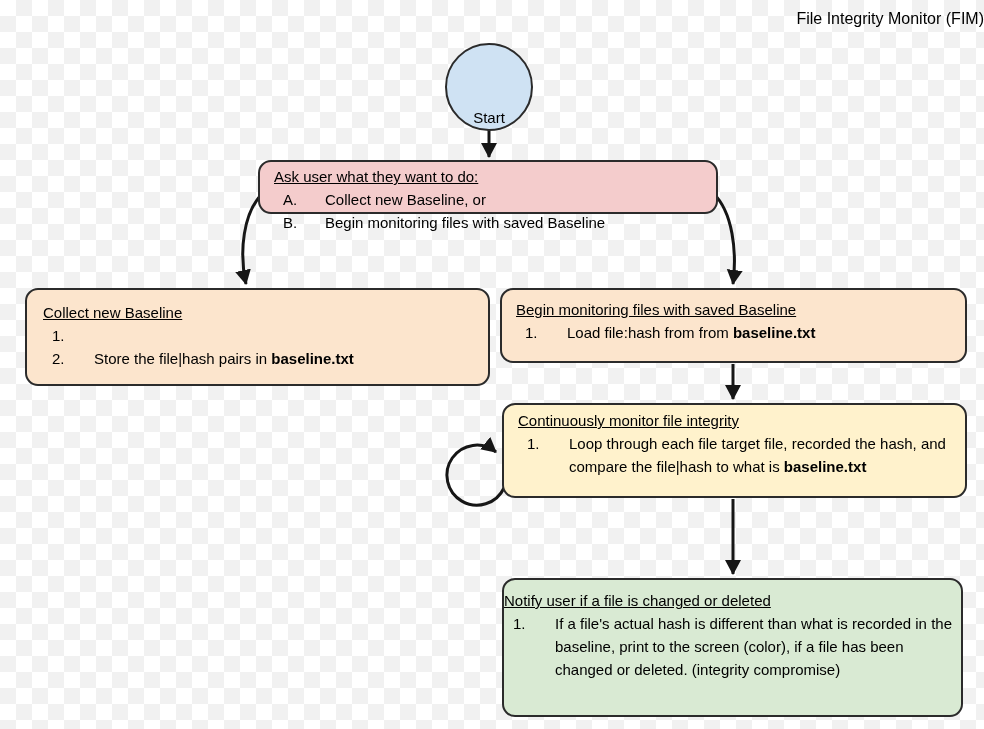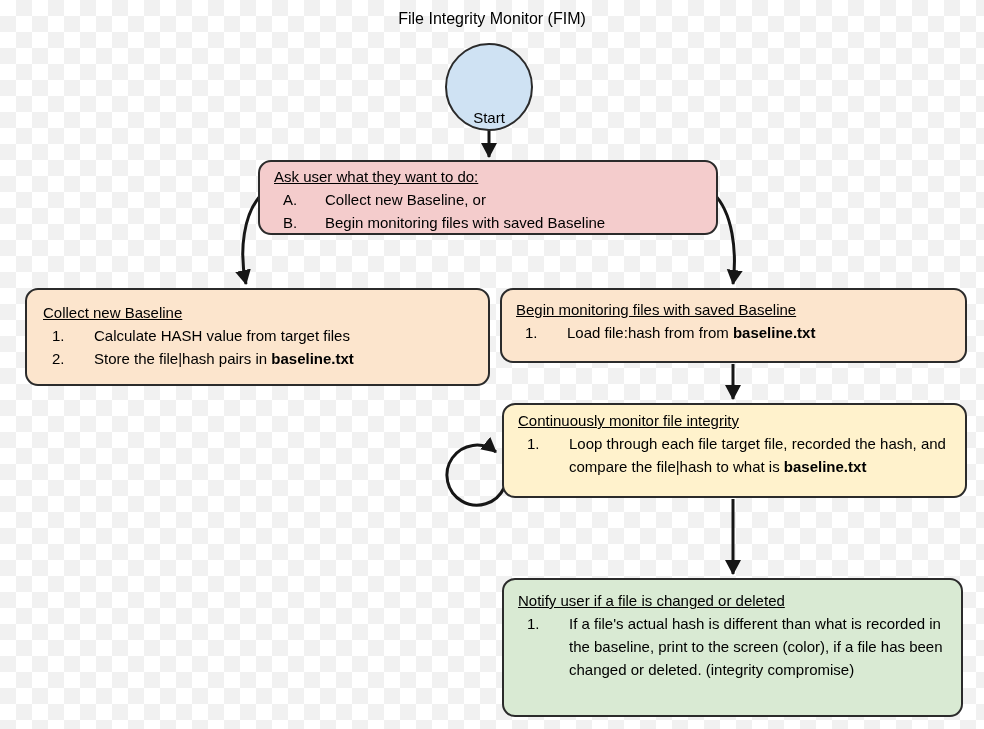--- a/index.html
+++ b/index.html
@@ -10,39 +10,39 @@
     overflow: hidden;
     background-color: #fff;
     background-image:
       linear-gradient(45deg, #f1f1f1 25%, transparent 25%, transparent 75%, #f1f1f1 75%),
       linear-gradient(45deg, #f1f1f1 25%, #ffffff 25%, #ffffff 75%, #f1f1f1 75%);
     background-size: 32px 32px;
     background-position: 0 0, 16px 16px;
   }
   #title {
     position: absolute; top: 9px; left: 0; width: 984px;
-    text-align: center; font-size: 16px; line-height: 20px;
+    text-align: right; font-size: 16px; line-height: 20px;
   }
   #connectors { position: absolute; left:0; top:0; z-index: 1; }
   .node {
     position: absolute; z-index: 2; box-sizing: border-box;
     border: 2px solid #2b2b2b; border-radius: 13px;
     font-size: 15px; line-height: 23px;
   }
   #node-start {
     left: 445px; top: 43px; width: 88px; height: 88px;
     border-radius: 50%; background: #cfe2f3;
     display: flex; align-items: flex-end; justify-content: center;
     border-width: 2px;
   }
-  #node-ask     { left: 258px; top: 160px; width: 460px; height: 75px;  background: #f4cccc; padding: 3px 8px 3px 14px; }
+  #node-ask     { left: 258px; top: 160px; width: 460px; height: 54px;  background: #f4cccc; padding: 3px 8px 3px 14px; }
   #node-collect { left: 13px;  top: 288px; width: 465px; height: 98px;  background: #fce5cd; padding: 11px 8px 3px 16px; margin-left: 12px; }
   #node-monitor { left: 500px; top: 288px; width: 467px; height: 75px;  background: #fce5cd; padding: 8px 8px 3px 14px; }
   #node-loop    { left: 502px; top: 403px; width: 465px; height: 95px;  background: #fff2cc; padding: 4px 16px 3px 14px; }
-  #node-notify  { left: 502px; top: 578px; width: 461px; height: 139px; background: #d9ead3; padding: 9px 8px 3px 14px; }
+  #node-notify  { left: 502px; top: 578px; width: 461px; height: 139px; background: #d9ead3; padding: 9px 8px 3px 0; }
   .bhead { text-decoration: underline; }
   .item  { display: flex; padding-left: 9px; }
   .item .marker { flex: none; width: 42px; }
   .item .itext  { flex: 1 1 auto; }
 </style>
 </head>
 <body>
 
 <div id="canvas">
 
@@ -77,21 +77,20 @@
     <div class="item">
       <span class="marker">B.</span>
       <span class="itext"><span>Begin monitoring files with saved Baseline</span><b></b></span>
     </div>
   </div>
 
   <div id="node-collect" class="node">
     <div class="bhead">Collect new Baseline</div>
     <div class="item">
       <span class="marker">1.</span>
-      <span class="itext"><span>Calculate HASH value from target files</span><b></b></span>
     </div>
     <div class="item">
       <span class="marker">2.</span>
       <span class="itext"><span>Store the file|hash pairs in </span><b>baseline.txt</b></span>
     </div>
   </div>
 
   <div id="node-monitor" class="node">
     <div class="bhead">Begin monitoring files with saved Baseline</div>
     <div class="item">

